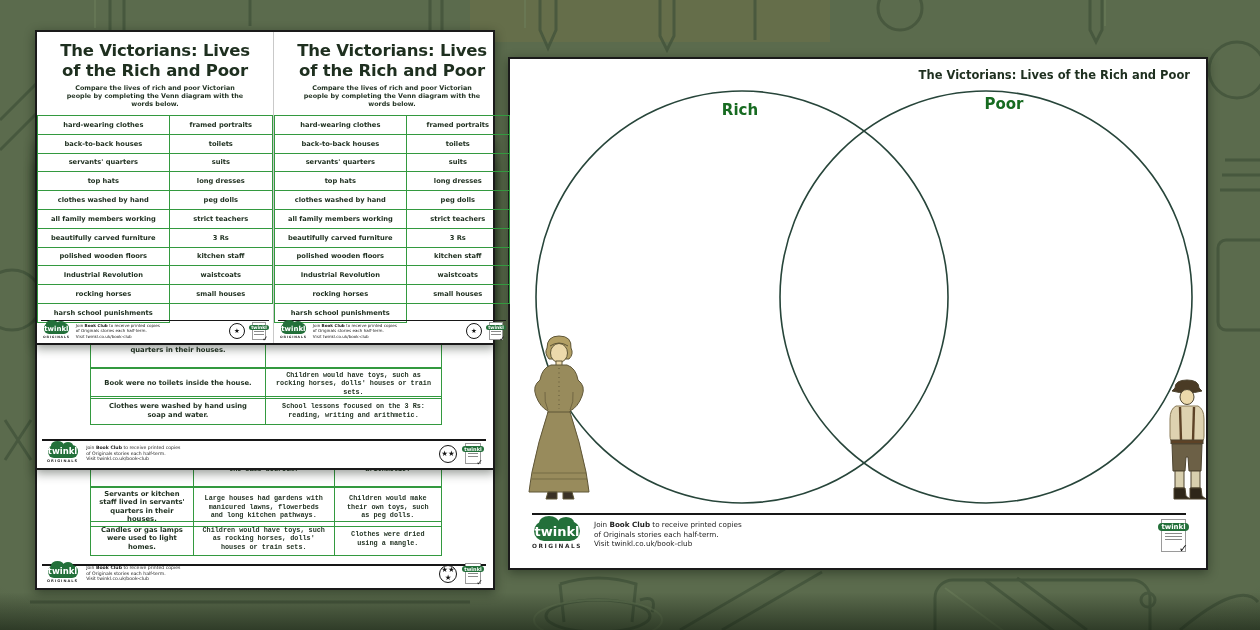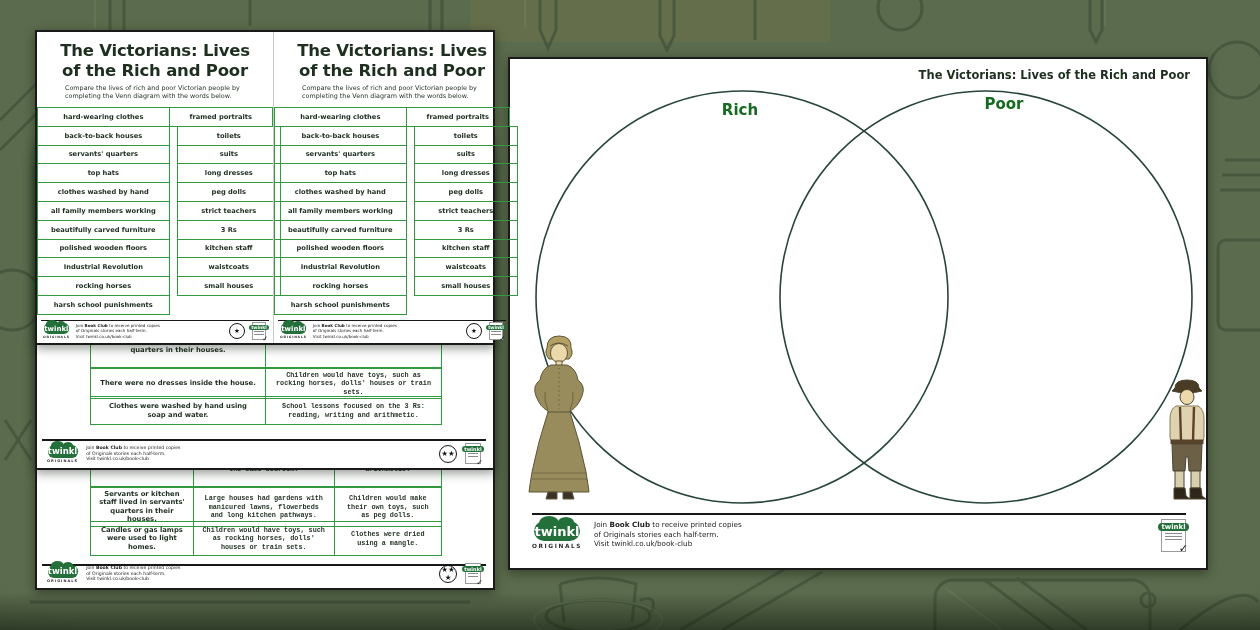--- a/index.html
+++ b/index.html
@@ -24,27 +24,27 @@
   .sheet-three{left:35px;top:160px;width:460px;height:430px;z-index:2;}
   .sheet-two{left:35px;top:140px;width:460px;height:330px;z-index:3;}
   .top-pages{left:35px;top:30px;width:460px;height:315px;z-index:4;display:flex;padding:0;}
   .venn-page{left:508px;top:57px;width:700px;height:513px;z-index:2;}
 
   .page{flex:1;position:relative;box-sizing:border-box;}
   .page + .page{border-left:1px solid #c9c9c9;}
 
   .p-title{margin:9px auto 0;width:200px;text-align:center;font-size:16.5px;line-height:20px;
            font-weight:bold;color:var(--ink);letter-spacing:-.2px;}
-  .p-sub{margin:3px auto 0;width:180px;font-size:6.4px;line-height:8px;
-         font-weight:400;color:var(--ink);}
+  .p-sub{margin:3px auto 0;width:180px;text-align:center;font-size:6.4px;line-height:8px;
+         font-weight:700;color:var(--ink);}
 
   
   .word-bank{margin:7px auto 0;width:236px;}
   .wb-row{display:grid;grid-template-columns:56.2% 43.8%;}
-  .wb-row + .wb-row{margin-top:-1px;gap:8px;}
+  .wb-row + .wb-row{margin-top:-1px;}
   .wb-cell{box-sizing:border-box;height:19.8px;border:1px solid var(--green);display:flex;
            align-items:center;justify-content:center;text-align:center;font-size:6.7px;
            font-weight:600;color:var(--ink);padding:0 3px;}
   .wb-cell + .wb-cell{margin-left:-1px;}
   .wb-cell:empty{border-color:transparent;}
 
   
   .facts{position:absolute;left:53px;width:352px;}
   .facts-two{top:182px;}
   .facts-three{top:279px;}
@@ -210,21 +210,21 @@
   </section>
 
   <section class="sheet sheet-two">
     <div class="facts facts-two">
       <div class="f-row f2 clip row-h44">
         <div class="f-cell">quarters in their houses.</div>
         <div class="f-cell"></div>
       </div>
       <div>
   <div class="f-row f2 row-h29">
-    <div class="f-cell">There were no dresses inside the house.</div>
+    <div class="f-cell">Book were no toilets inside the house.</div>
     <div class="f-cell">Children would have toys, such as rocking horses, dolls' houses or train sets.</div>
   </div>
 
   <div class="f-row f2 row-h29">
     <div class="f-cell">Clothes were washed by hand using soap and water.</div>
     <div class="f-cell">School lessons focused on the 3 Rs: reading, writing and arithmetic.</div>
   </div>
 </div>
     </div>
     <div class="rule rule-two"></div>

